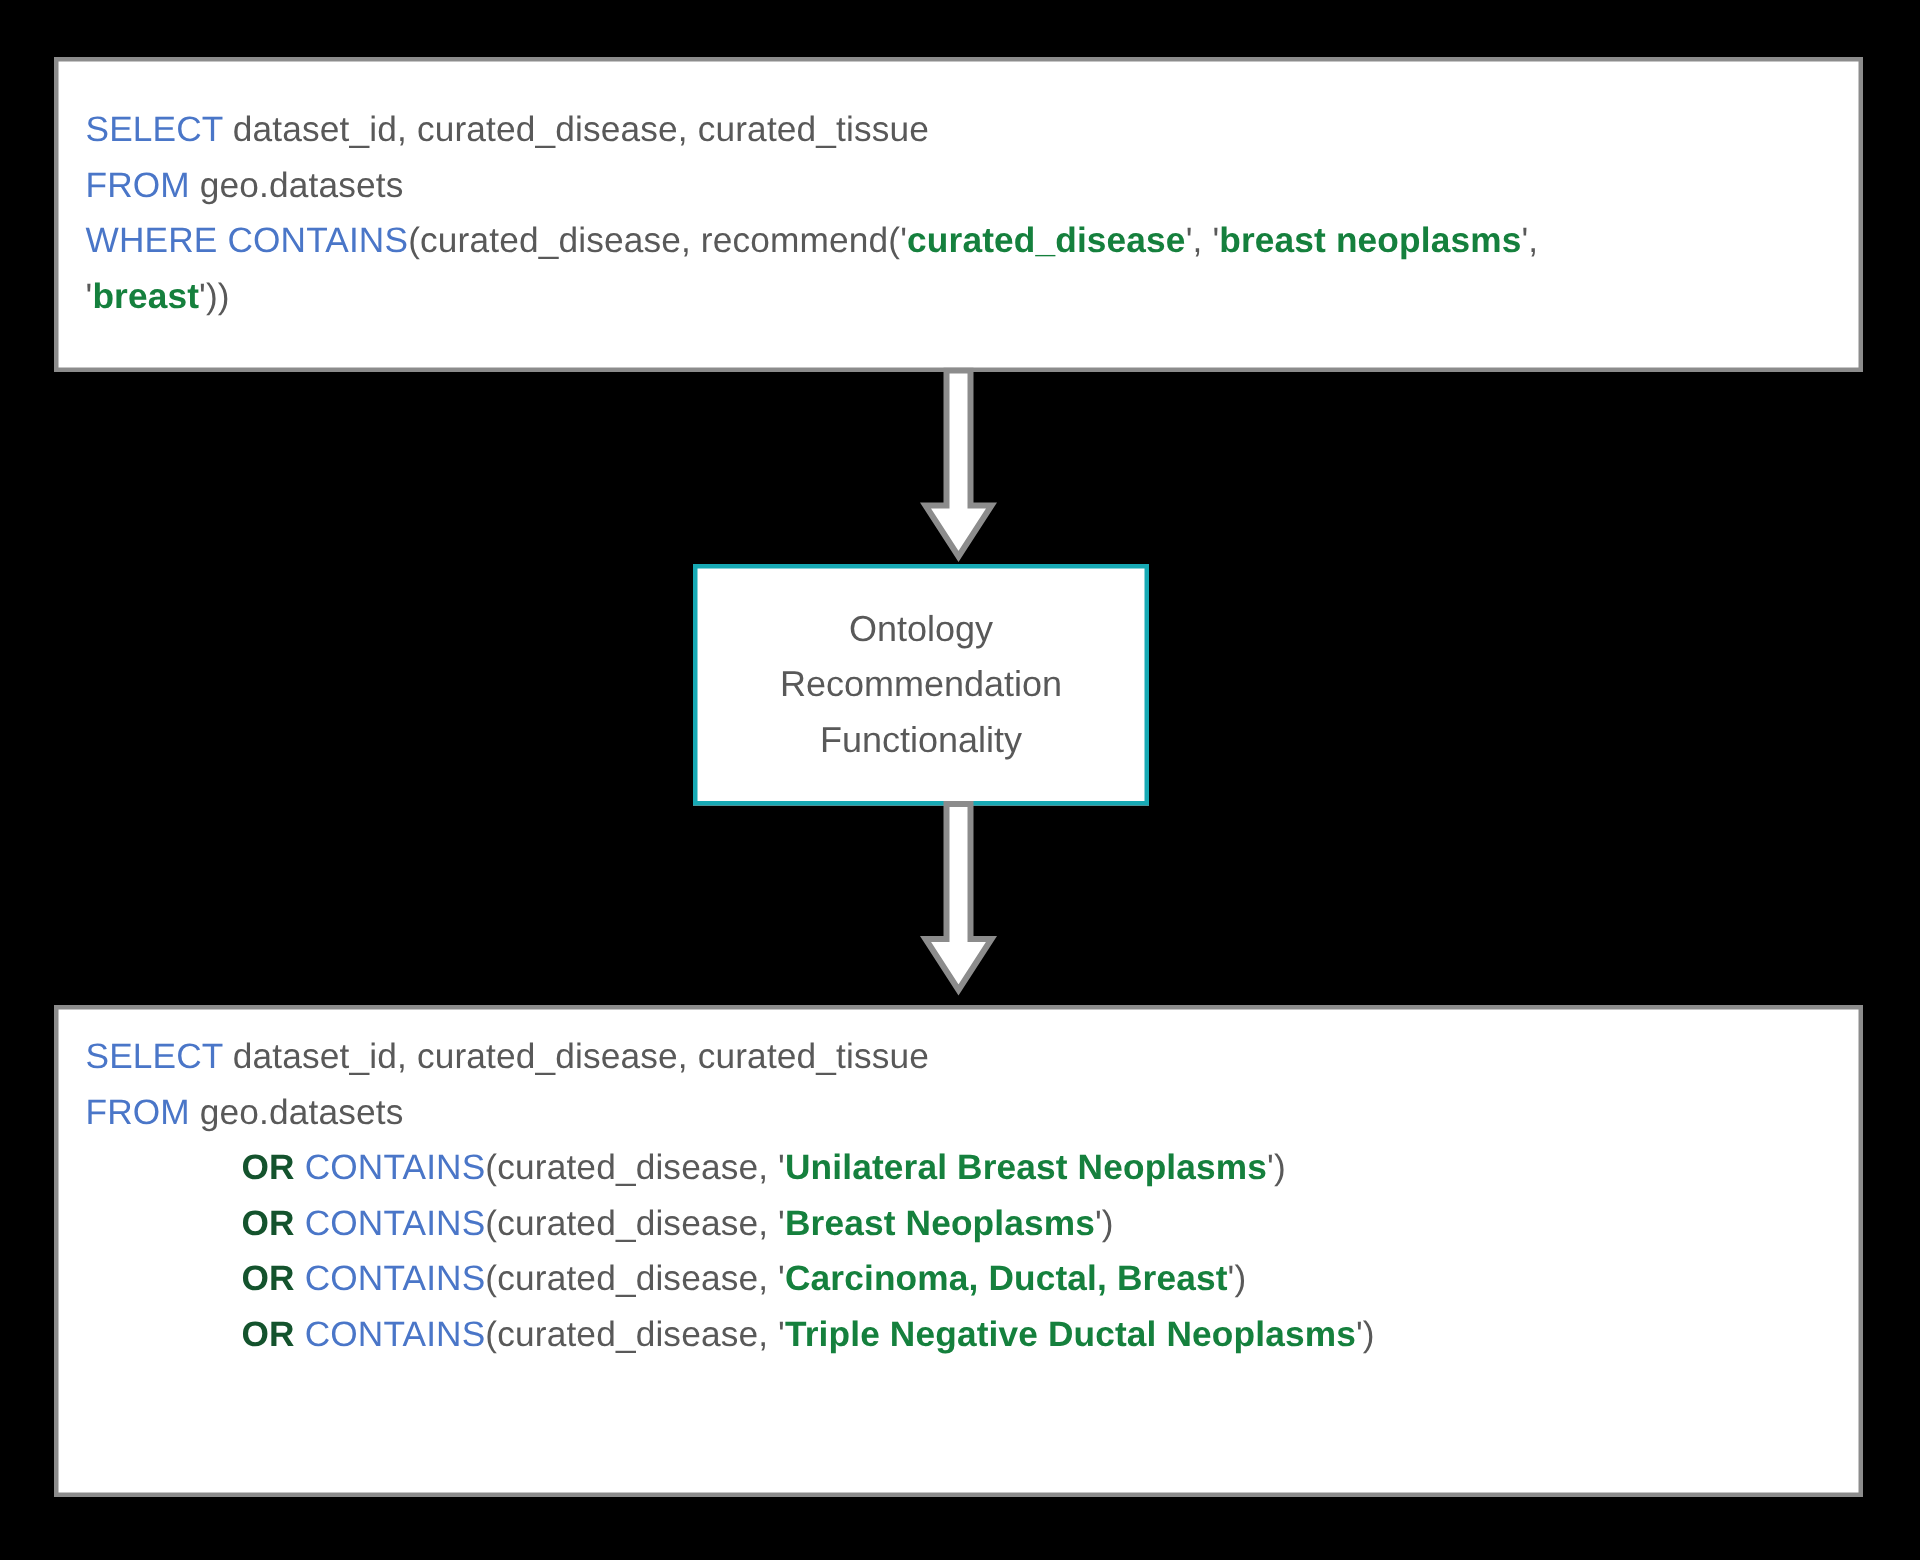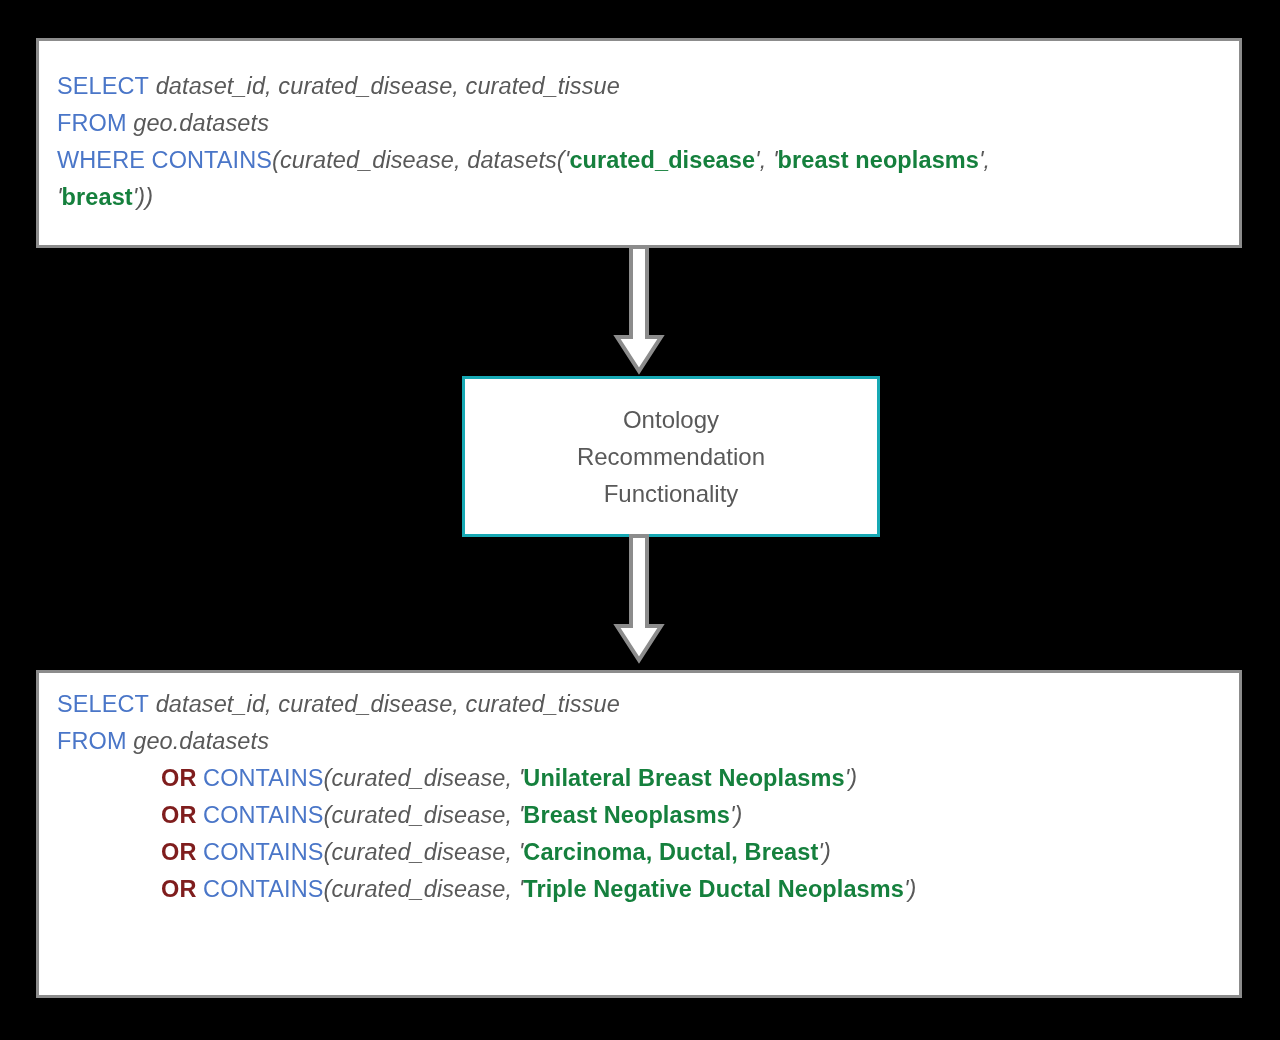--- a/index.html
+++ b/index.html
@@ -36,30 +36,30 @@
     letter-spacing: 0.1px;
     white-space: nowrap;
   }
   #query-input-box  .sql-lines { top: 27px; }
   #query-output-box .sql-lines { top: 13px; }
 
   .sql-line { height: 37px; }
   .sql-line.indent { padding-left: 104px; }
 
   .kw      { color: #4a76c8; }
-  .kw-bold { color: #7f1d1d; font-weight: bold; text-align: right; }
+  .kw-bold { color: #14532d; font-weight: bold; text-align: right; }
   .str     { color: #15803d; font-weight: bold; }
-  .punct   { color: #595959; font-style: italic; }
+  .punct   { color: #595959; }
 
   
   #ontology-box {
     position: absolute;
     left: 462px;
     top: 376px;
-    width: 418px;
+    width: 304px;
     height: 161px;
     background: #ffffff;
     border: 3px solid #17a9b4;
     display: flex;
     align-items: center;
     justify-content: center;
   }
   #ontology-box .label {
     font-size: 24px;
     line-height: 37px;
@@ -78,21 +78,21 @@
   #arrow-bottom { top: 534px; height: 134px; }
   .arrow svg { display: block; width: 100%; height: 100%; }
 </style>
 </head>
 <body>
 
 <div class="sql-box" id="query-input-box">
   <div class="sql-lines">
       <div class="sql-line"><span class="kw">SELECT</span><span class="punct"> dataset_id, curated_disease, curated_tissue</span></div>
       <div class="sql-line"><span class="kw">FROM</span><span class="punct"> geo.datasets</span></div>
-      <div class="sql-line"><span class="kw">WHERE CONTAINS</span><span class="punct">(curated_disease, datasets('</span><span class="str">curated_disease</span><span class="punct">', '</span><span class="str">breast neoplasms</span><span class="punct">',</span></div>
+      <div class="sql-line"><span class="kw">WHERE CONTAINS</span><span class="punct">(curated_disease, recommend('</span><span class="str">curated_disease</span><span class="punct">', '</span><span class="str">breast neoplasms</span><span class="punct">',</span></div>
       <div class="sql-line"><span class="punct">'</span><span class="str">breast</span><span class="punct">'))</span></div>
     </div>
 </div>
 
 <div class="arrow" id="arrow-top">
   <svg viewBox="0 0 52 134" preserveAspectRatio="none" aria-hidden="true">
     <polygon points="18,2 34,2 34,92 48,92 26,126 4,92 18,92" fill="#ffffff" stroke="#8c8c8c" stroke-width="4" stroke-linejoin="miter"></polygon>
   </svg>
 </div>
 

